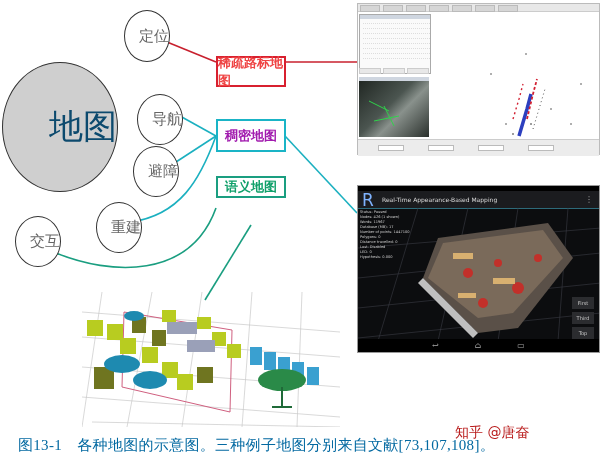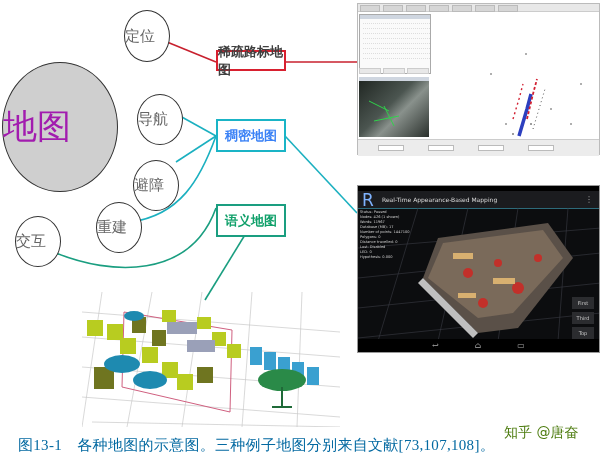--- a/index.html
+++ b/index.html
@@ -1,23 +1,23 @@
 <!DOCTYPE html>
 <html><head>
 <meta charset="utf-8">
 <style>
   html, body { margin:0; padding:0; }
   body { width:600px; height:460px; background:#ffffff; position:relative; overflow:hidden;
          font-family: "DejaVu Serif", serif; }
   .abs { position:absolute; }
   svg.lines { position:absolute; left:0; top:0; }
   .circle { position:absolute; border:1.5px solid #333; border-radius:50%; background:#fff;
-            display:flex; align-items:center; justify-content:flex-start; color:#666;
+            display:flex; align-items:center; justify-content:flex-end; color:#666;
             font-size:15px; box-sizing:border-box; font-family:"DejaVu Serif", serif; }
-  .big { background:#cfcfcf; color:#a21caf; font-size:34px; border:1.5px solid #333; }
+  .big { background:#cfcfcf; color:#0c4a6e; font-size:34px; border:1.5px solid #333; }
   .mapbox { position:absolute; border:2px solid; background:#fff; box-sizing:border-box;
             display:flex; align-items:center; justify-content:center; font-weight:bold;
             font-size:13px; font-family:"DejaVu Sans", sans-serif; }
   
   .rviz { left:357px; top:3px; width:243px; height:152px; background:#fff; border:1px solid #bbb; box-sizing:border-box; }
   .rviz .tb { height:8px; background:#e8e8e8; border-bottom:1px solid #ccc; display:flex; gap:3px; padding:1px 2px; box-sizing:border-box; }
   .rviz .tbi { height:5px; width:18px; background:#d6d6d6; border:1px solid #bbb; }
   .rviz .panel { position:absolute; left:1px; top:10px; width:70px; height:58px; background:#fafafa; border:1px solid #aaa; font-size:3px; color:#333; }
   .rviz .panel .hd { background:#cfd6e0; height:4px; }
   .rviz .panel .row { height:4px; border-bottom:1px dotted #ddd; margin-left:3px; }
@@ -35,21 +35,21 @@
   .rtab .logo { color:#7fb3ff; font-size:17px; font-family:"DejaVu Sans", sans-serif; width:16px; margin-left:4px; }
   .rtab .ttl { color:#ddd; font-size:6px; font-family:"DejaVu Sans", sans-serif; margin-left:4px; }
   .rtab .info { position:absolute; left:2px; top:24px; color:#cfcfcf; font-size:3.6px; line-height:5px; font-family:"DejaVu Sans", sans-serif; z-index:2; }
   .rtab .scene { position:absolute; left:40px; top:32px; width:180px; height:120px; }
   .rtab .vbtn { position:absolute; right:5px; width:22px; height:12px; background:#2b2c2f; color:#ccc;
                 font-size:5px; display:flex; align-items:center; justify-content:center; font-family:"DejaVu Sans", sans-serif; }
   .rtab .nav { position:absolute; bottom:0; left:0; width:100%; height:13px; background:#000; display:flex; justify-content:center; gap:36px; align-items:center; color:#aaa; font-size:8px; }
   
   .sem { left:82px; top:292px; width:258px; height:135px; }
   .caption { left:18px; top:436px; font-size:15px; color:#0369a1; font-family:Liberation Serif, serif; letter-spacing:0.3px; }
-  .watermark { left:504px; top:424px; font-size:14px; color:#4d7c0f; font-family:"DejaVu Sans", sans-serif; }
+  .watermark { left:455px; top:424px; font-size:14px; color:#b91c1c; font-family:"DejaVu Sans", sans-serif; }
 </style>
 </head>
 <body>
 
 <svg class="lines" width="600" height="460">
 
   <path d="M167,42 L216,62" stroke="#c8202e" stroke-width="1.6" fill="none"></path>
   <path d="M285,62 L357,62" stroke="#c8202e" stroke-width="1.6" fill="none"></path>
 
   <path d="M180,116 L216,136" stroke="#1bb0c0" stroke-width="1.6" fill="none"></path>
@@ -64,37 +64,37 @@
 <div class="circle big" style="left:2px;top:62px;width:116px;height:130px;">
   <span>地图</span>
 </div>
 
 <div class="circle" style="left:124px;top:10px;width:46px;height:52px;">
   <span>定位</span>
 </div>
 <div class="circle" style="left:137px;top:94px;width:46px;height:51px;">
   <span>导航</span>
 </div>
-<div class="circle" style="left:133px;top:160px;width:46px;height:51px;">
+<div class="circle" style="left:133px;top:146px;width:46px;height:51px;">
   <span>避障</span>
 </div>
 <div class="circle" style="left:96px;top:202px;width:46px;height:51px;">
   <span>重建</span>
 </div>
 <div class="circle" style="left:15px;top:216px;width:46px;height:51px;">
   <span>交互</span>
 </div>
 
-<div class="mapbox" style="left:216px;top:50px;width:70px;height:21px;border-color:#d8202f;color:#404040;">
+<div class="mapbox" style="left:216px;top:56px;width:70px;height:31px;border-color:#d8202f;color:#ef4444;">
   <span>稀疏路标地图</span>
 </div>
-<div class="mapbox" style="left:216px;top:119px;width:70px;height:33px;border-color:#1ab4c6;color:#3b82f6;">
+<div class="mapbox" style="left:216px;top:119px;width:70px;height:33px;border-color:#1ab4c6;color:#a21caf;">
   <span>稠密地图</span>
 </div>
-<div class="mapbox" style="left:216px;top:204px;width:70px;height:33px;border-color:#1a9e80;color:#10a06a;">
+<div class="mapbox" style="left:216px;top:176px;width:70px;height:22px;border-color:#1a9e80;color:#10a06a;">
   <span>语义地图</span>
 </div>
 
 <div class="abs rviz">
   <div class="tb">
     <div class="tbi"></div>
       <div class="tbi"></div>
       <div class="tbi"></div>
       <div class="tbi"></div>
       <div class="tbi"></div>

